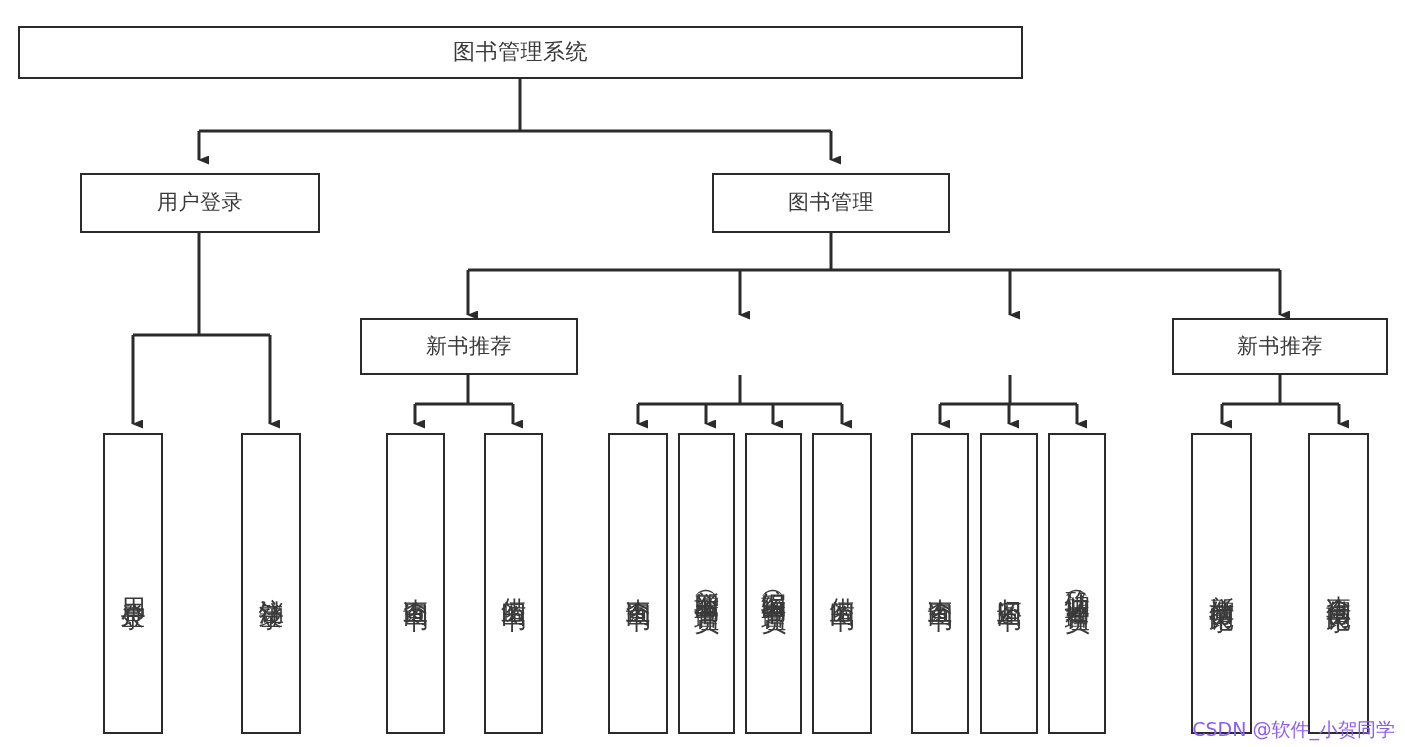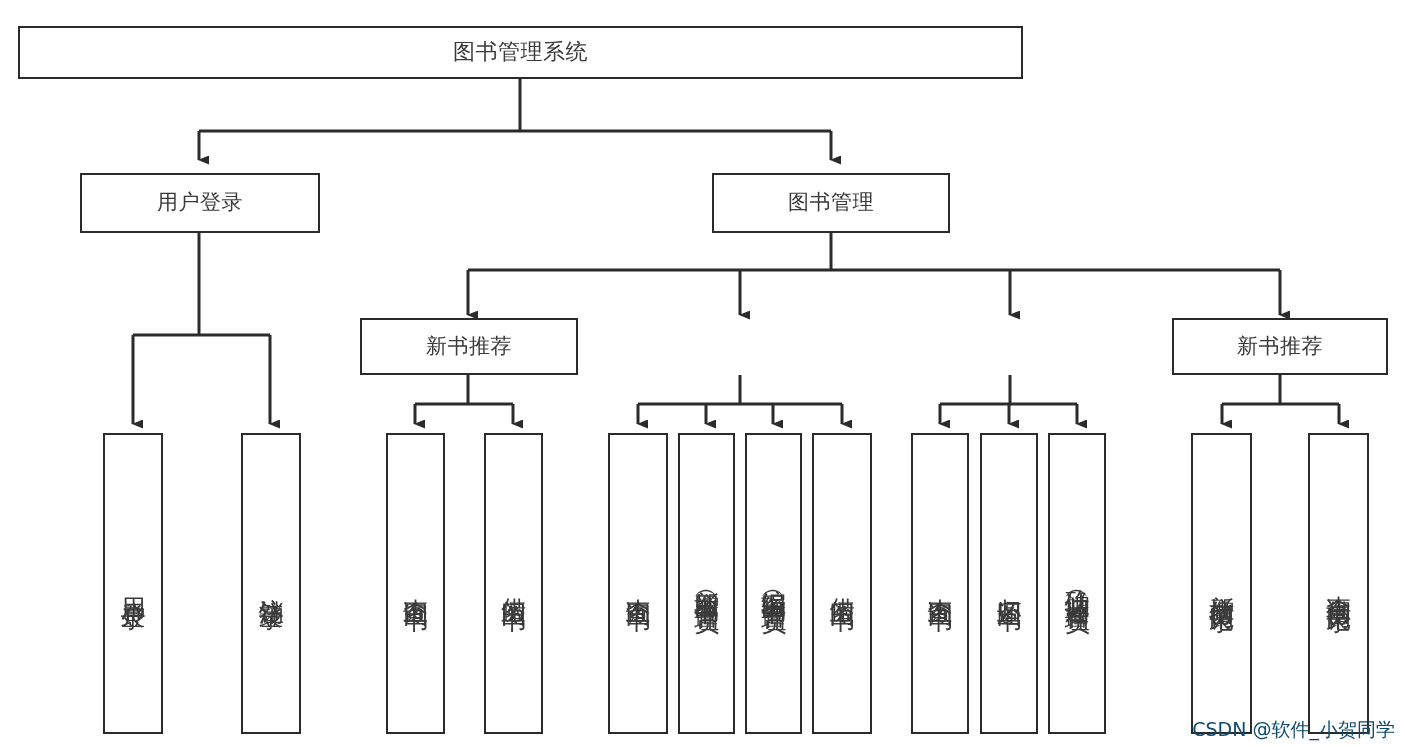--- a/index.html
+++ b/index.html
@@ -64,21 +64,21 @@
     line-height: 1.02;
     letter-spacing: 3px;
     white-space: nowrap;
     max-height: 290px;
   }
   #watermark {
     position: absolute;
     right: 10px;
     bottom: 4px;
     font-size: 19px;
-    color: #0c4a6e;
+    color: #8b5cf6;
     white-space: nowrap;
     z-index: 5;
     font-family: "DejaVu Sans", "Liberation Sans", sans-serif;
   }
 </style>
 </head>
 <body>
 
 <div id="diagram-root">
 

